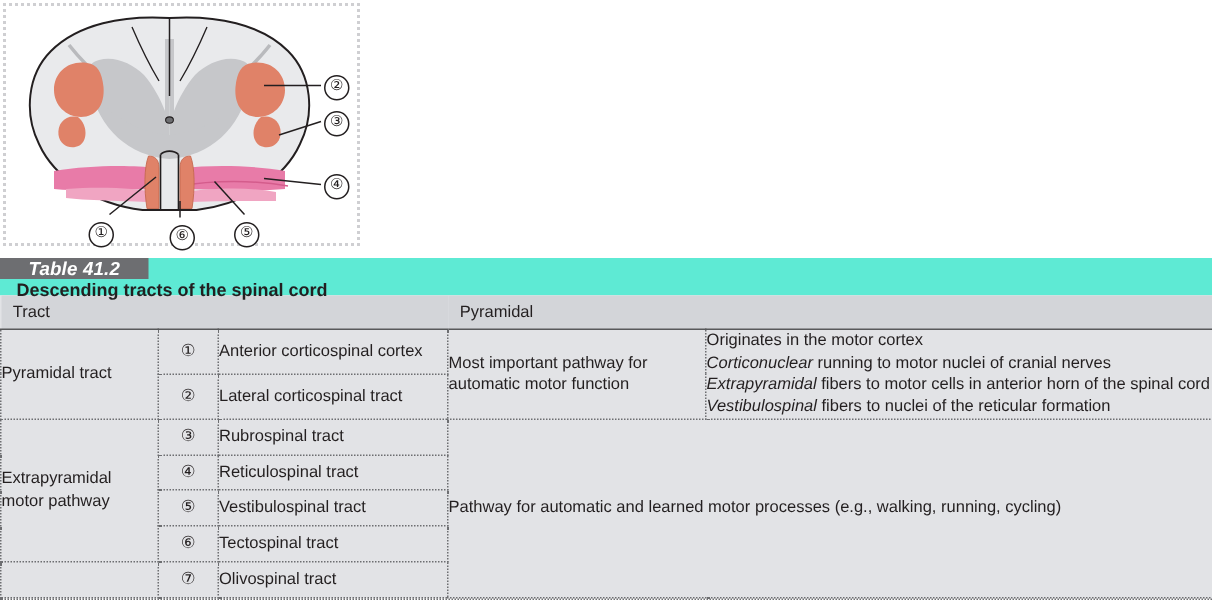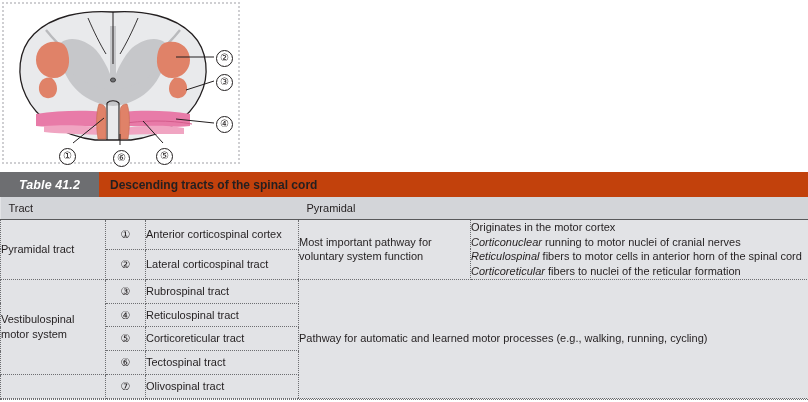--- a/index.html
+++ b/index.html
@@ -53,21 +53,22 @@
   #table-wrap {
     position: absolute;
     left: 0;
     top: 172px;
     width: 808px;
   }
   #table-titlebar {
     display: flex;
     align-items: stretch;
     height: 25px;
-    background: #c2410c;
+    background: #5eead4;
+    flex-direction: column;
   }
   #table-badge {
     width: 99px;
     background: #6d6e71;
     color: #ffffff;
     font-style: italic;
     font-weight: bold;
     font-size: 12.5px;
     display: flex;
     align-items: center;
@@ -226,47 +227,47 @@
         <th class="colhead" colspan="3">Tract</th>
         <th class="colhead" colspan="2">Pyramidal</th>
       </tr>
     </thead>
     <tbody>
 
       <tr>
         <td class="cell edge-l" rowspan="2">Pyramidal tract</td>
         <td class="cell num-cell">①</td>
         <td class="cell">Anterior corticospinal cortex</td>
-        <td class="cell" rowspan="2">Most important pathway for voluntary system function</td>
+        <td class="cell" rowspan="2">Most important pathway for automatic motor function</td>
         <td class="cell nodot-r" rowspan="2">
           <div class="detail-line"><span>Originates in the motor cortex</span></div>
           <div class="detail-line"><i>Corticonuclear</i><span> running to motor nuclei of cranial nerves</span></div>
-          <div class="detail-line"><i>Reticulospinal</i><span> fibers to motor cells in anterior horn of the spinal cord</span></div>
-          <div class="detail-line"><i>Corticoreticular</i><span> fibers to nuclei of the reticular formation</span></div>
+          <div class="detail-line"><i>Extrapyramidal</i><span> fibers to motor cells in anterior horn of the spinal cord</span></div>
+          <div class="detail-line"><i>Vestibulospinal</i><span> fibers to nuclei of the reticular formation</span></div>
         </td>
       </tr>
 
       <tr>
         <td class="cell num-cell">②</td>
         <td class="cell">Lateral corticospinal tract</td>
       </tr>
 
       <tr>
-        <td class="cell edge-l" rowspan="4">Vestibulospinal motor system</td>
+        <td class="cell edge-l" rowspan="4">Extrapyramidal motor pathway</td>
         <td class="cell num-cell">③</td>
         <td class="cell">Rubrospinal tract</td>
         <td class="cell nodot-r" colspan="2" rowspan="5">Pathway for automatic and learned motor processes (e.g., walking, running, cycling)</td>
       </tr>
       <tr>
         <td class="cell num-cell">④</td>
         <td class="cell">Reticulospinal tract</td>
       </tr>
       <tr>
         <td class="cell num-cell">⑤</td>
-        <td class="cell">Corticoreticular tract</td>
+        <td class="cell">Vestibulospinal tract</td>
       </tr>
       <tr>
         <td class="cell num-cell">⑥</td>
         <td class="cell">Tectospinal tract</td>
       </tr>
       <tr>
         <td class="blank-cell"></td>
         <td class="cell num-cell">⑦</td>
         <td class="cell">Olivospinal tract</td>
       </tr>

